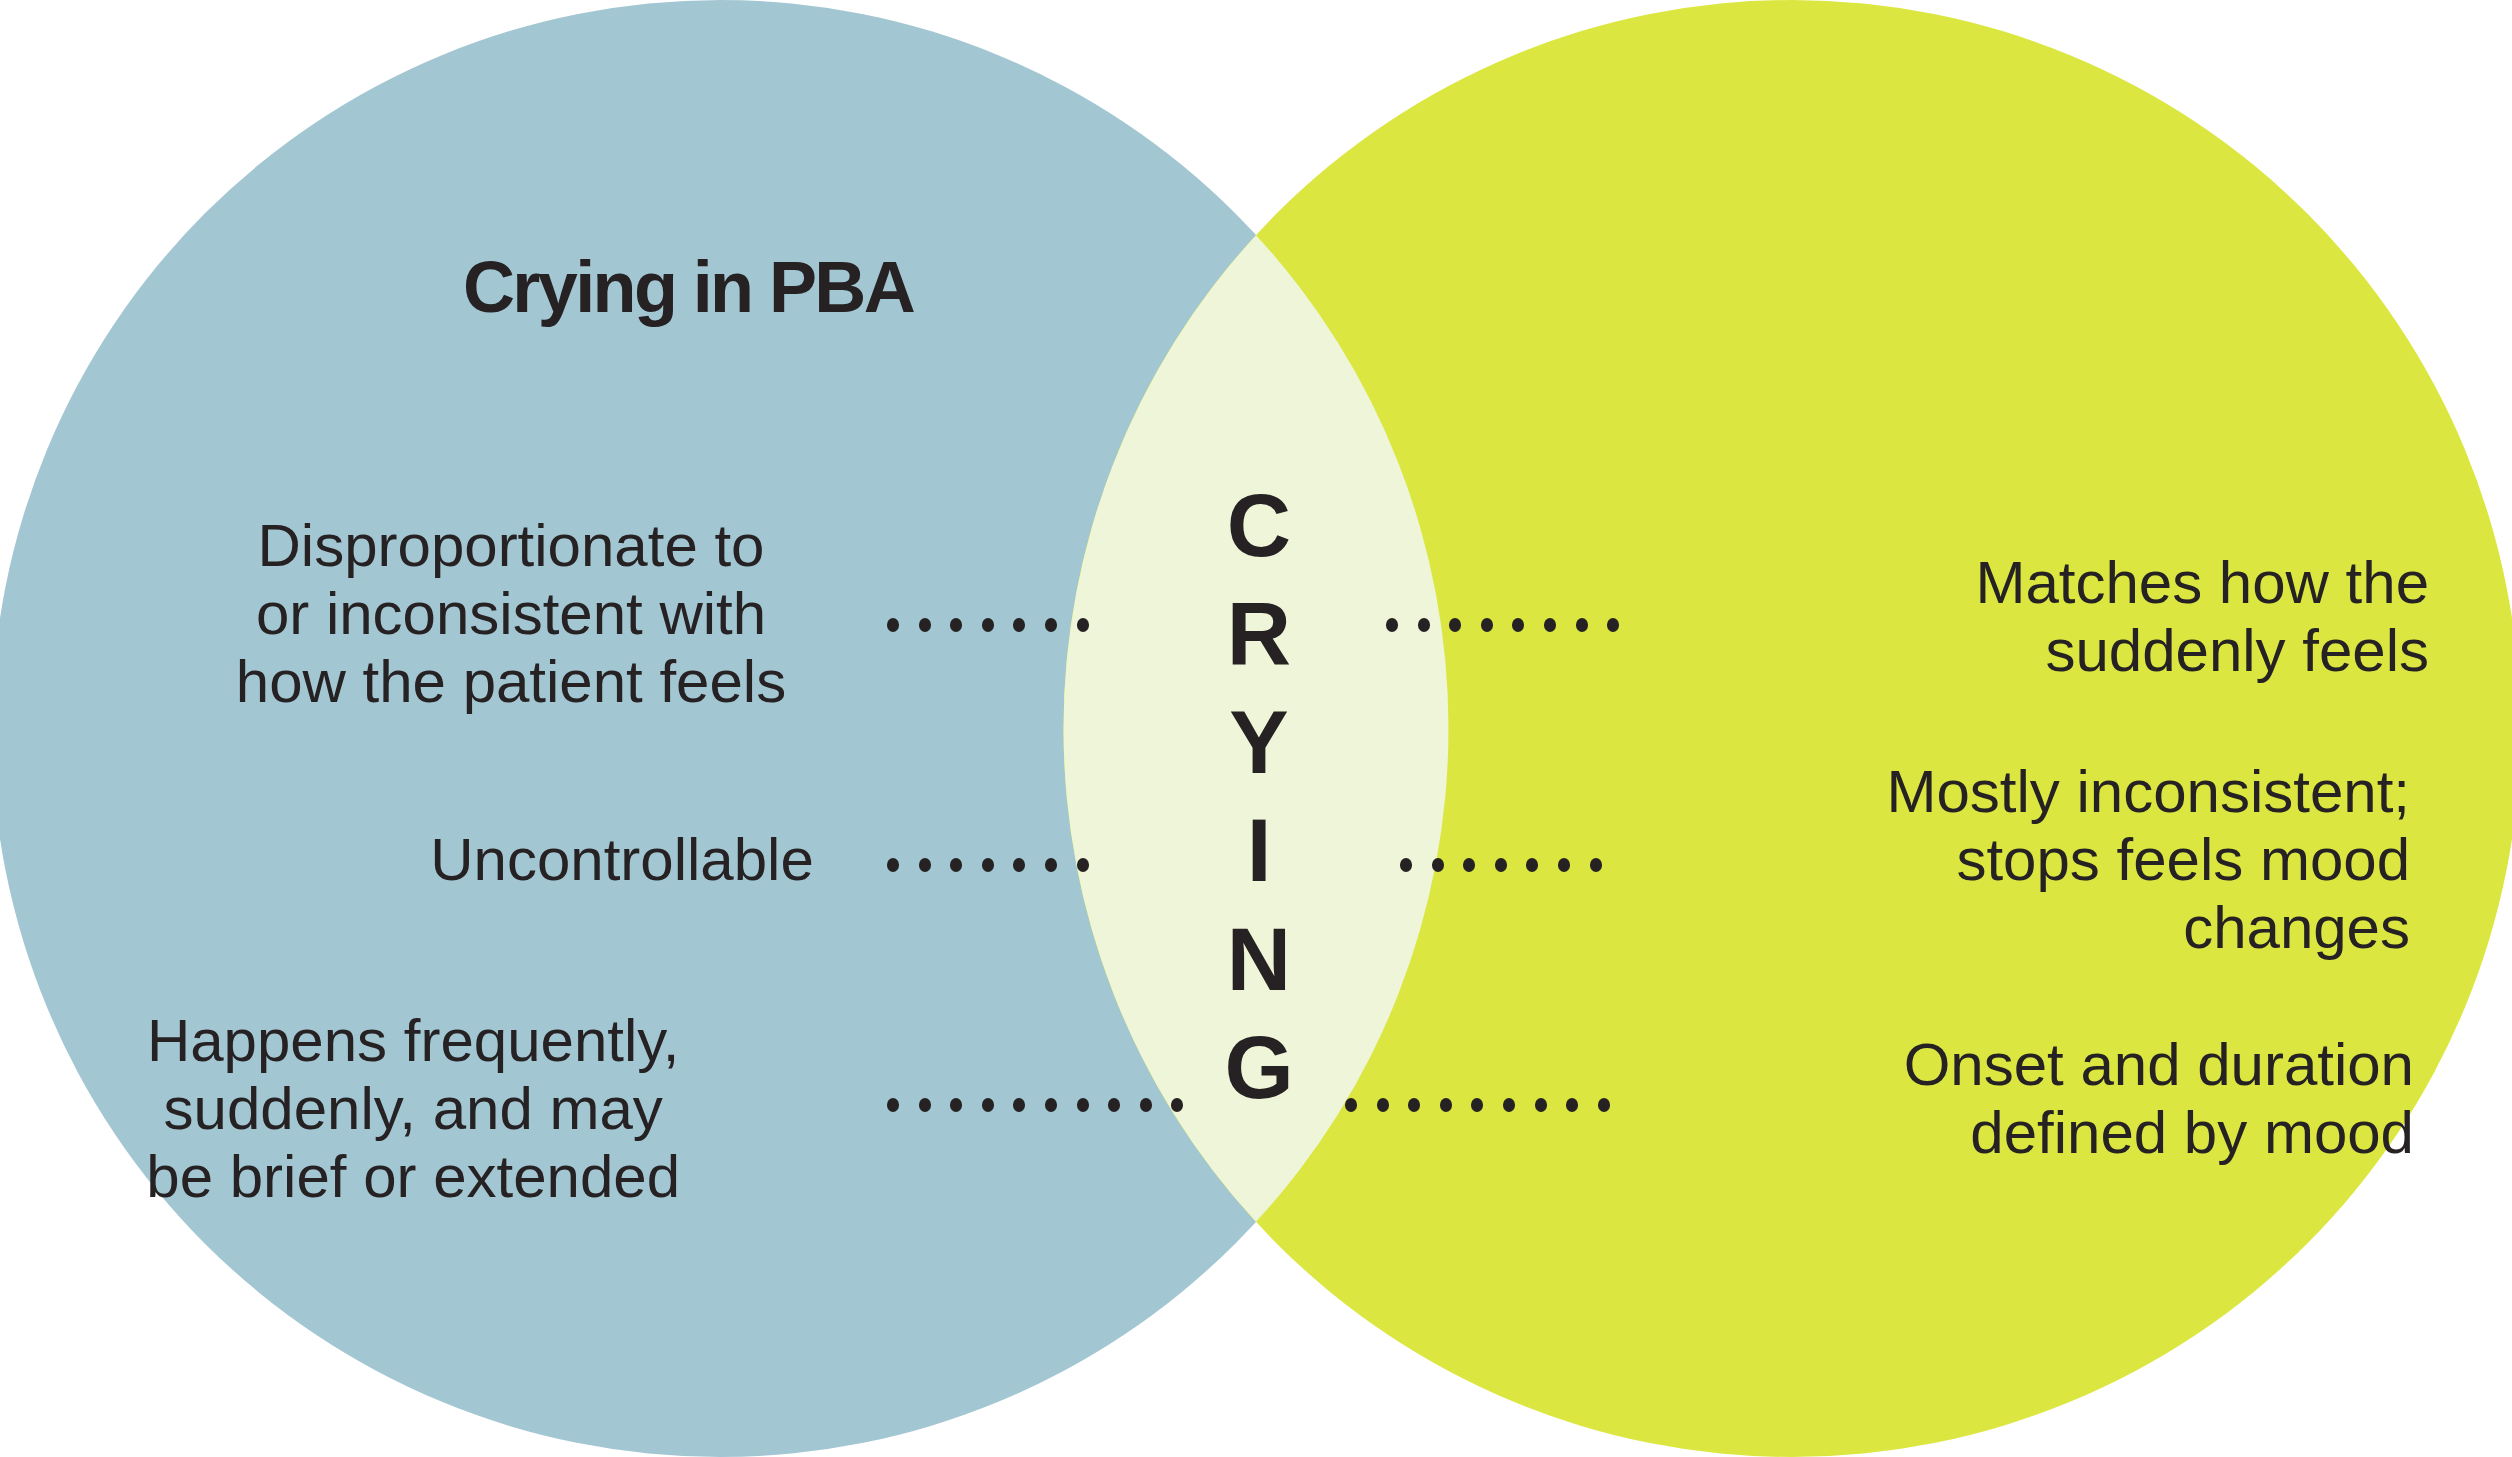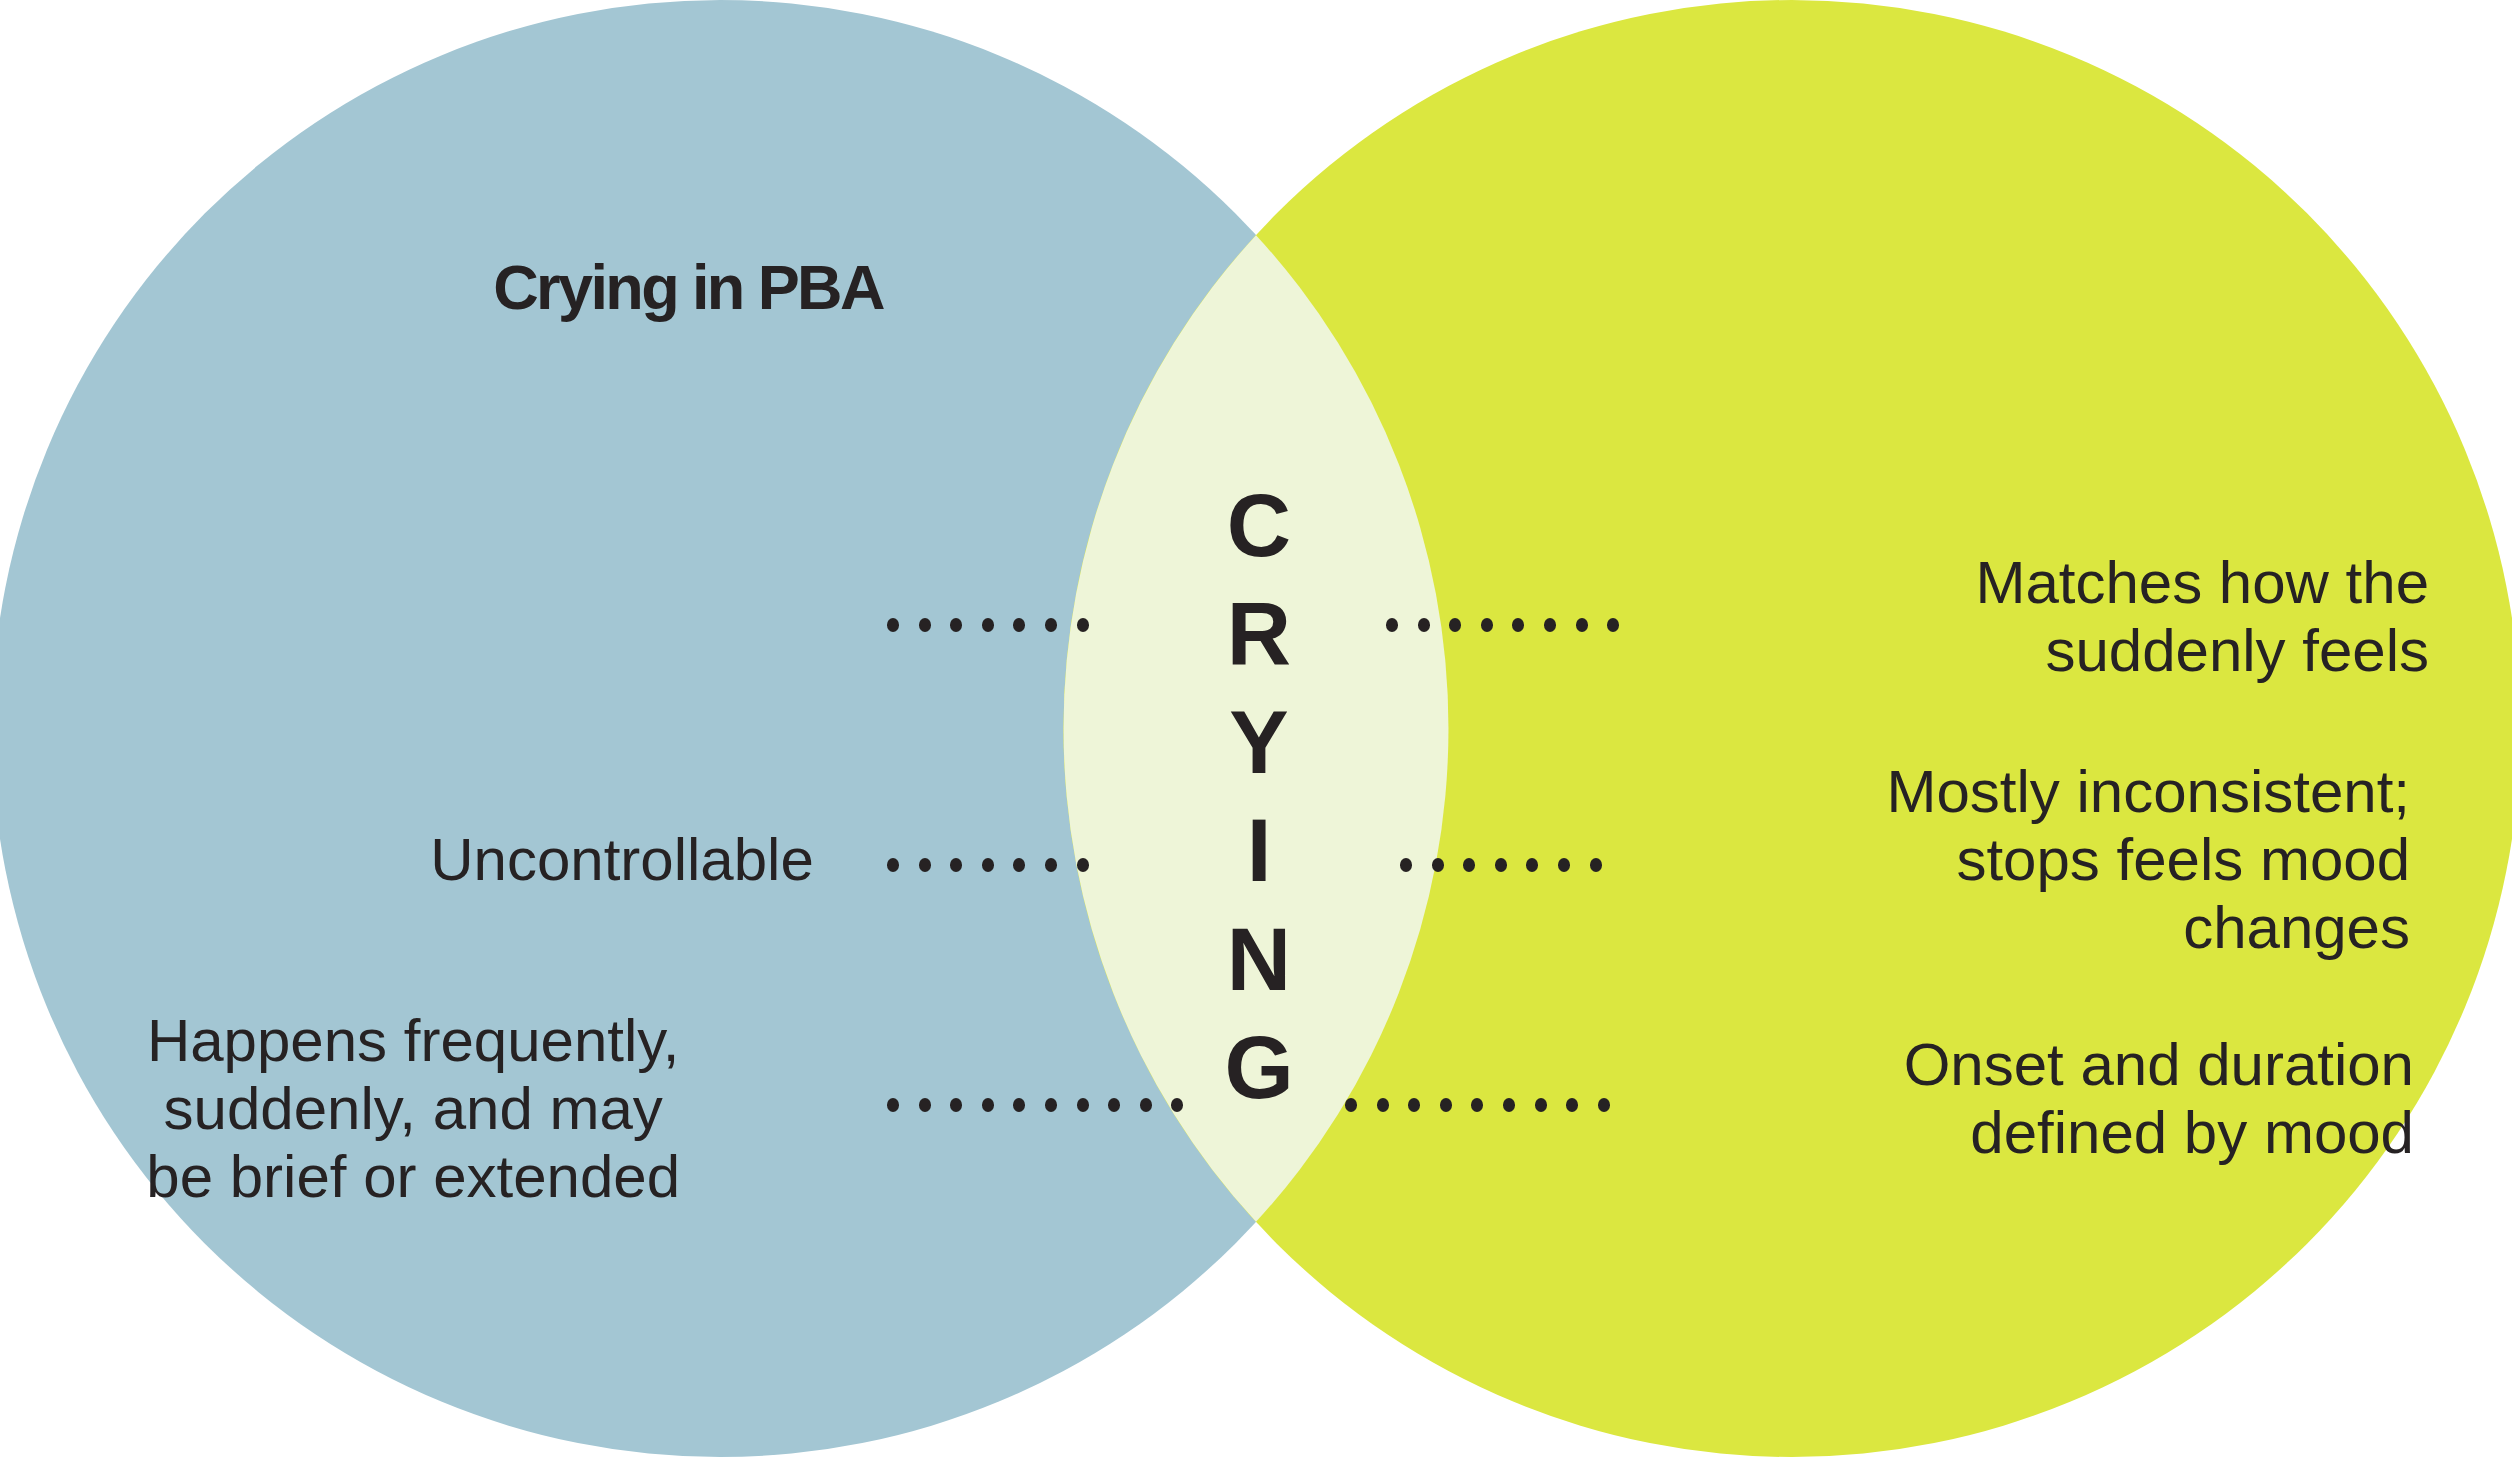--- a/index.html
+++ b/index.html
@@ -16,21 +16,21 @@
     color: var(--text-color, #262223);
     background: #ffffff;
   }
   .venn-svg {
     position: absolute;
     inset: 0;
   }
   .circle-title {
     position: absolute;
     font-weight: 700;
-    font-size: 63px;
+    font-size: 72px;
     line-height: 119px;
     letter-spacing: -2.6px;
     text-align: center;
     white-space: nowrap;
   }
   .title-left  { left: 262px;  top: 228px; width: 852px; }
   .title-right { left: 1410px; top: 186px; width: 852px; }
   .center-word {
     position: absolute;
     left: 1131px;
@@ -95,20 +95,25 @@
 
   <div class="center-word">
     <span>C</span>
     <span>R</span>
     <span>Y</span>
     <span>I</span>
     <span>N</span>
     <span>G</span>
   </div>
 
+  <div class="item left-side item-1">
+    <div>Disproportionate to</div>
+    <div>or inconsistent with</div>
+    <div>how the patient feels</div>
+  </div>
 
   <div class="item left-side item-2">
     <div>Uncontrollable</div>
   </div>
 
   <div class="item left-side item-3">
     <div>Happens frequently,</div>
     <div>suddenly, and may</div>
     <div>be brief or extended</div>
   </div>

